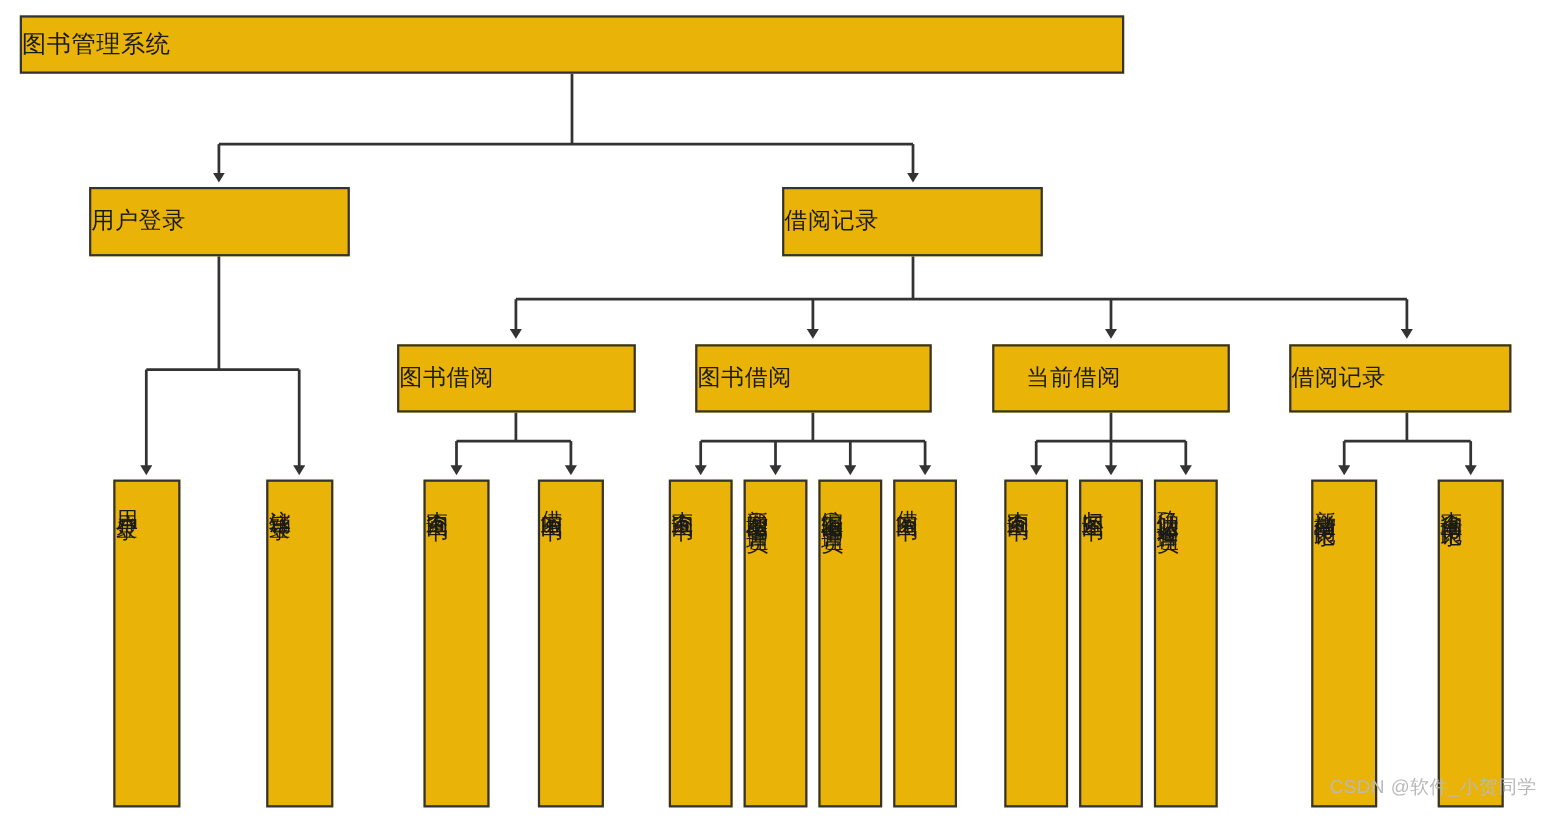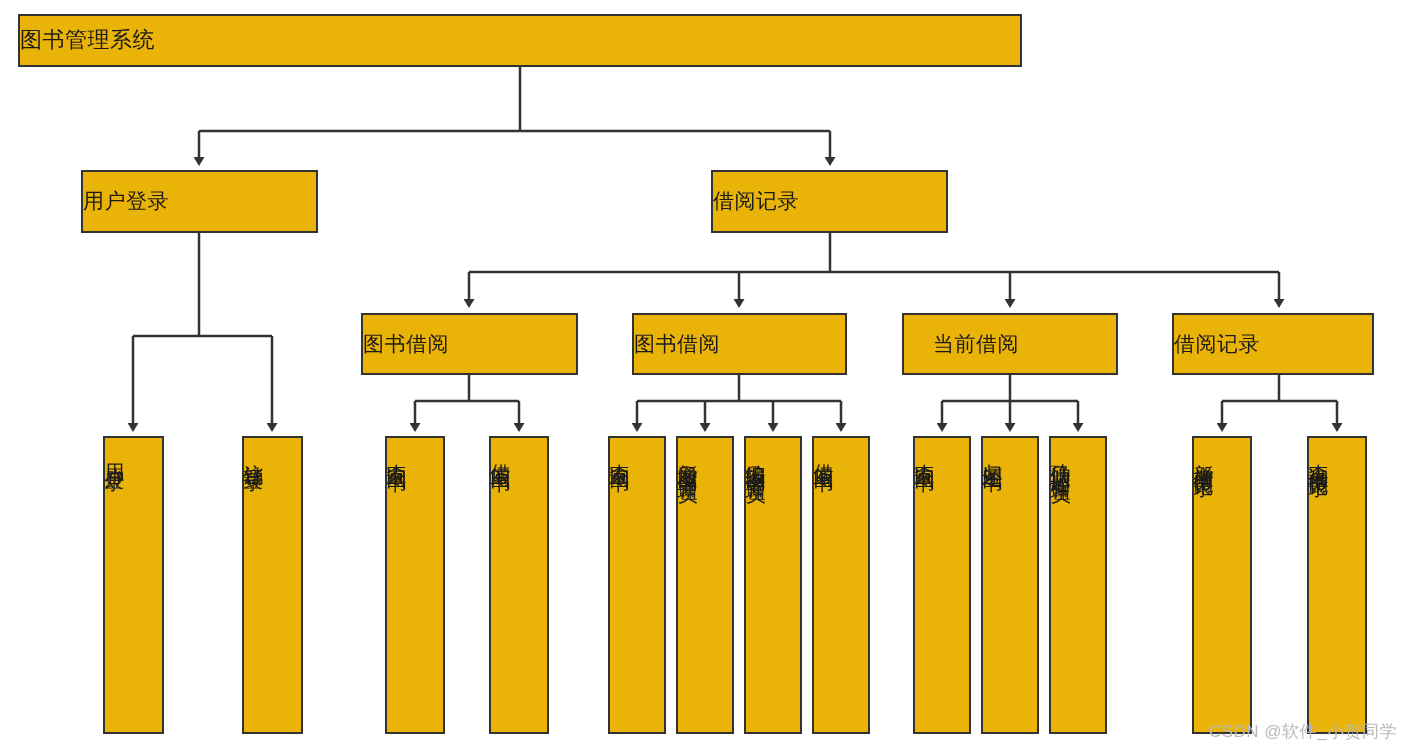--- a/index.html
+++ b/index.html
@@ -54,21 +54,21 @@
     writing-mode: vertical-rl;
     text-orientation: upright;
     font-size: 20px;
     letter-spacing: 3px;
     line-height: 1.0;
     white-space: nowrap;
   }
   .watermark {
     position: absolute;
     right: 8px;
-    bottom: 4px;
+    bottom: 20px;
     font-size: 17px;
     color: #b9b9b9;
     letter-spacing: 0.5px;
     white-space: nowrap;
   }
 </style>
 </head>
 <body>
 
 <div id="canvas">

